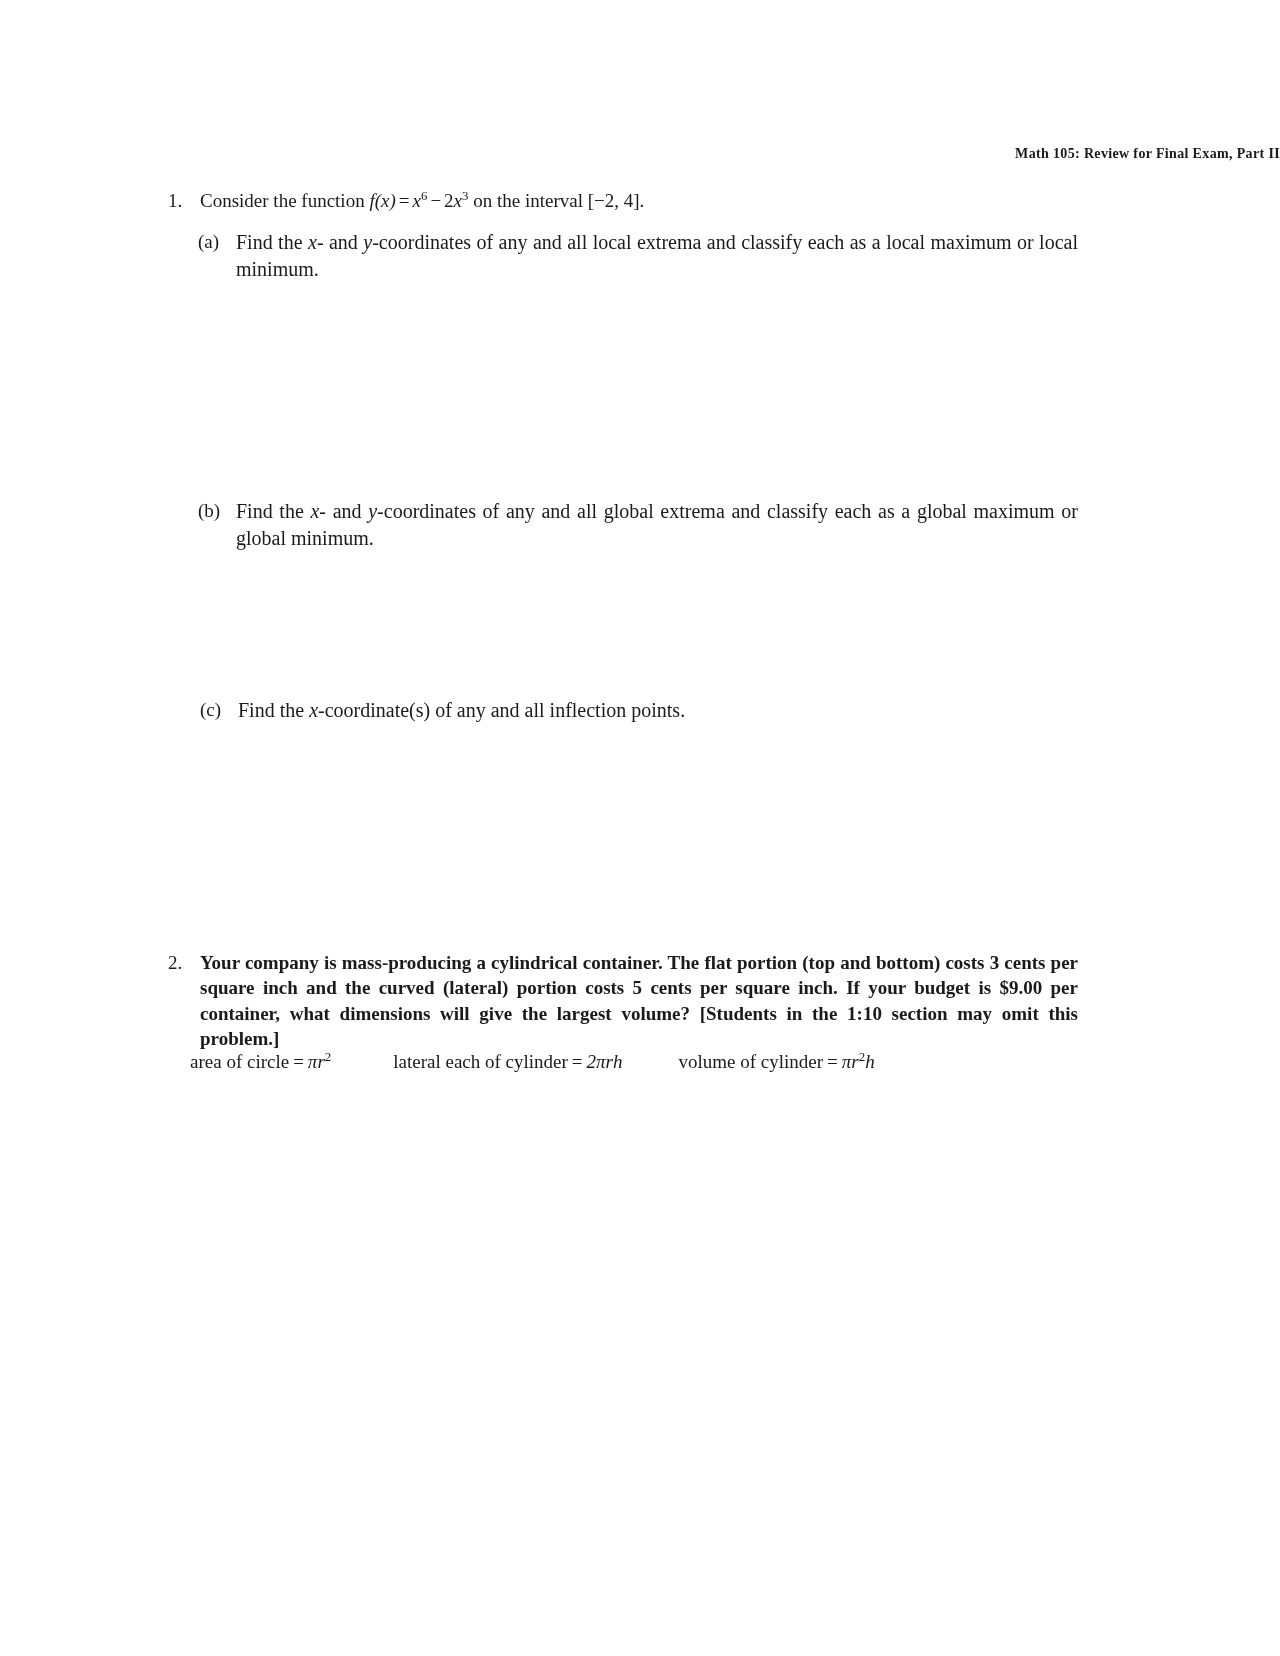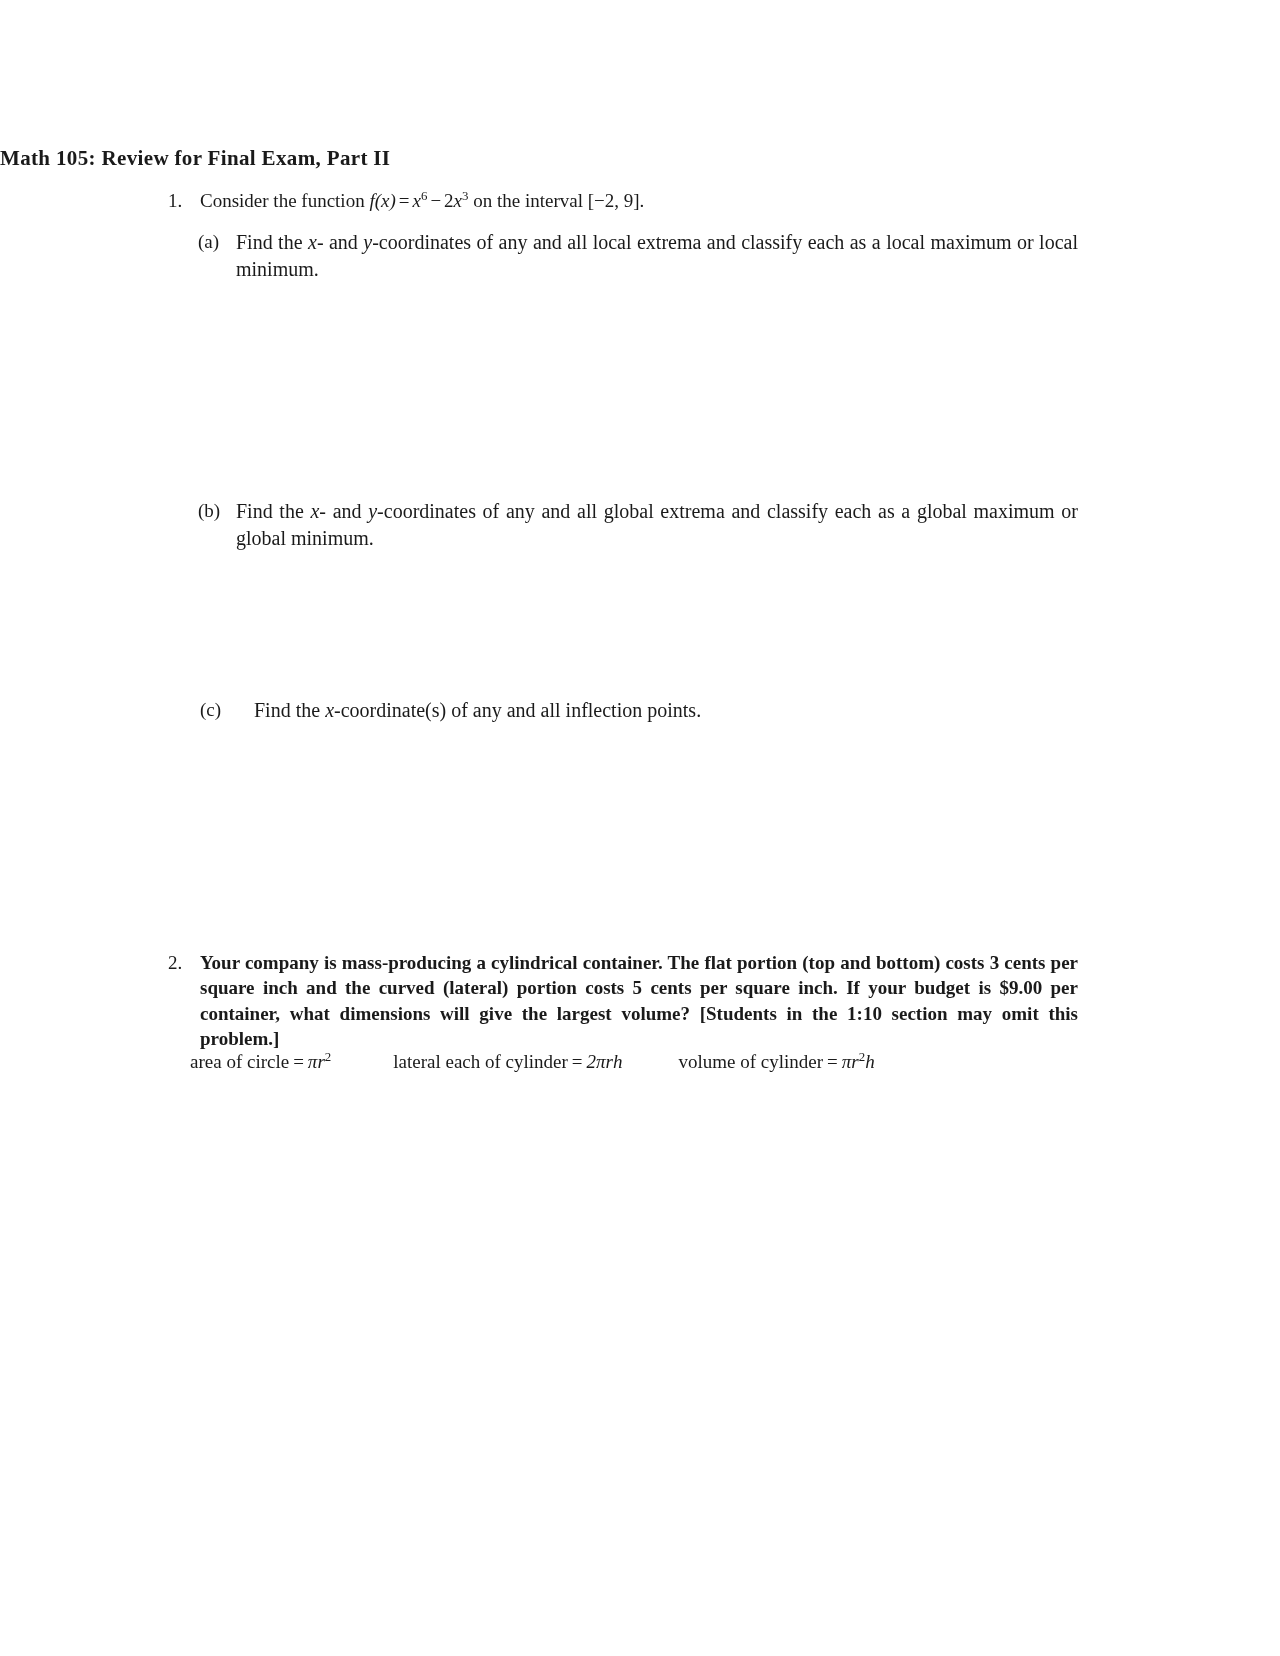--- a/index.html
+++ b/index.html
@@ -21,22 +21,22 @@
     top: 0;
     width: 1280px;
     height: 1656px;
     background: #fff;
   }
   .doc-title {
     position: absolute;
     left: 0;
     top: 146px;
     width: 1280px;
-    text-align: left;
-    font-size: 21px;
+    text-align: right;
+    font-size: 14px;
     font-weight: bold;
     letter-spacing: 0.35px;
   }
 
   
   .problem {
     position: absolute;
     display: flex;
     align-items: flex-start;
   }
@@ -87,21 +87,21 @@
   #problem-1 { left: 168px; top: 188px; width: 910px; }
   #problem-1 .prob-body { width: 878px; }
 
   #subpart-1a { left: 198px; top: 229px; width: 880px; }
   #subpart-1a .sub-body { width: 842px; }
 
   #subpart-1b { left: 198px; top: 498px; width: 880px; }
   #subpart-1b .sub-body { width: 842px; }
 
   #subpart-1c { left: 200px; top: 697px; width: 880px; }
-  #subpart-1c .sub-body { width: 840px; margin-left: 16px; }
+  #subpart-1c .sub-body { width: 840px; }
 
   #problem-2 { left: 168px; top: 950px; width: 910px; }
   #problem-2 .prob-body { width: 878px; font-weight: bold; }
 
   .formula-row {
     position: absolute;
     left: 190px;
     top: 1051px;
     width: 860px;
     font-size: 19px;
@@ -117,21 +117,21 @@
 </head>
 <body>
 
 <div class="page">
 
   <div class="doc-title">Math 105: Review for Final Exam, Part II</div>
 
   <div class="problem" id="problem-1">
     <div class="prob-num">1.</div>
     <div class="prob-body">
-      <span>Consider the function </span><span class="mi">f(x)</span><span class="mop">=</span><span class="mi">x</span><sup class="exp">6</sup><span class="mop">−</span><span class="mn">2</span><span class="mi">x</span><sup class="exp">3</sup><span> on the interval </span><span class="brk">[−2, 9]</span><span>.</span>
+      <span>Consider the function </span><span class="mi">f(x)</span><span class="mop">=</span><span class="mi">x</span><sup class="exp">6</sup><span class="mop">−</span><span class="mn">2</span><span class="mi">x</span><sup class="exp">3</sup><span> on the interval </span><span class="brk">[−2, 4]</span><span>.</span>
     </div>
   </div>
 
   <div class="subpart" id="subpart-1a">
     <div class="sub-label">(a)</div>
     <div class="sub-body">
       <span>Find the </span><span class="mi">x</span><span>- and </span><span class="mi">y</span><span>-coordinates of any and all local extrema and classify each as a local maximum or local minimum.</span>
     </div>
   </div>
 

